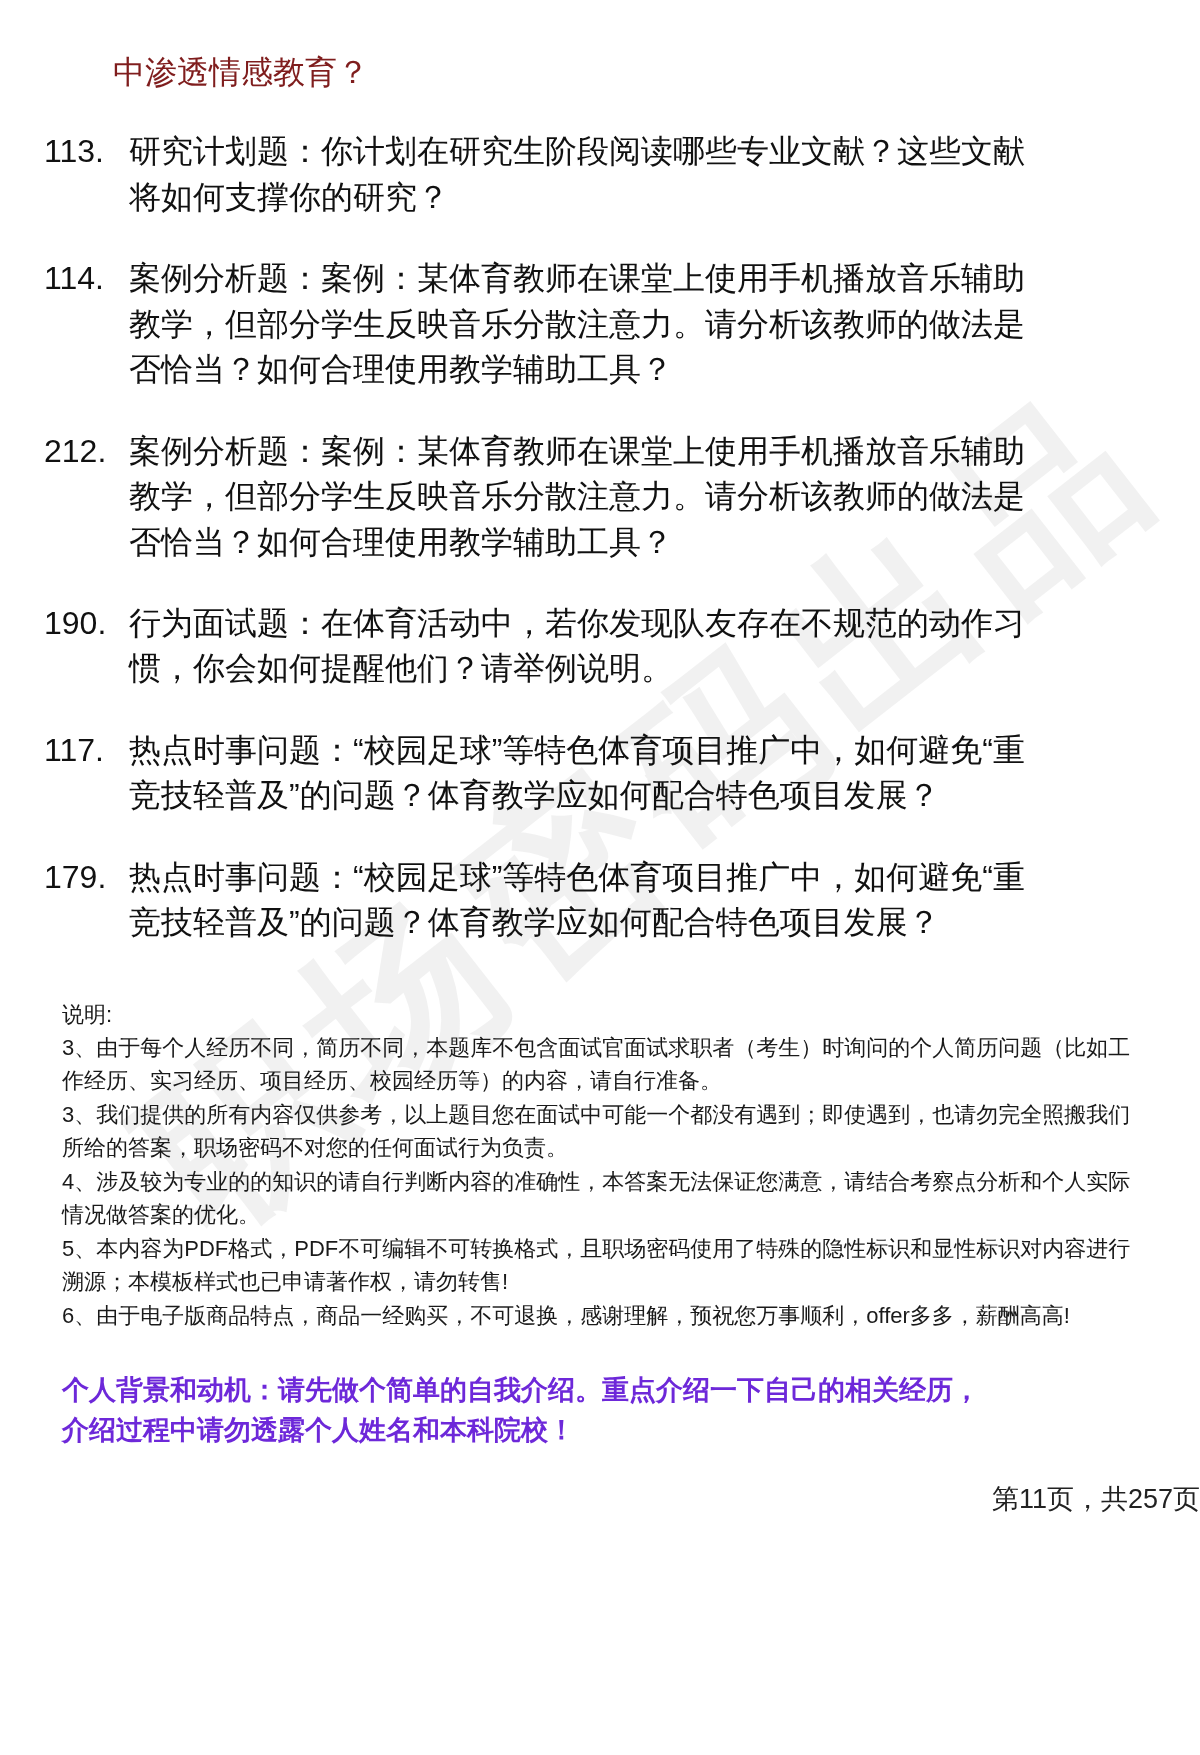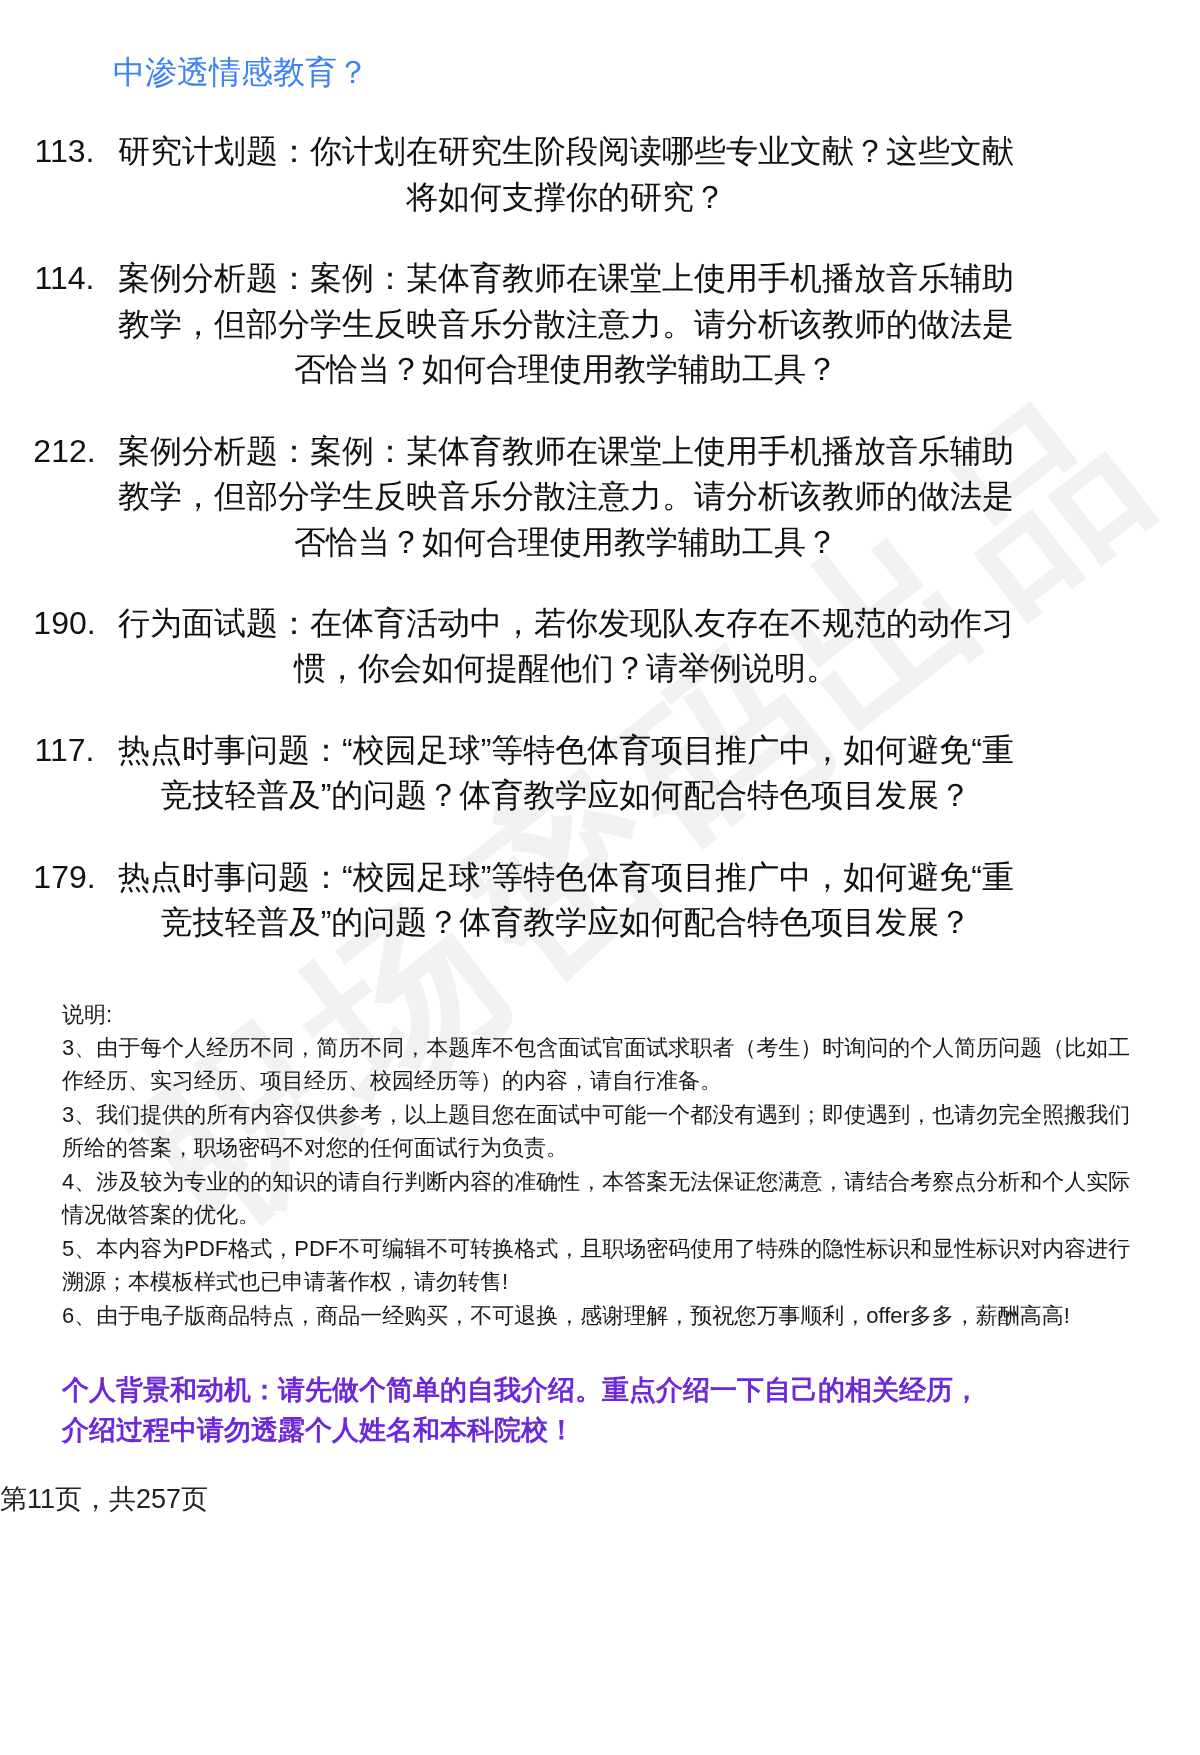--- a/index.html
+++ b/index.html
@@ -33,25 +33,24 @@
     white-space: nowrap;
     color: rgba(120, 120, 120, 0.10);
     pointer-events: none;
     z-index: 0;
   }
   .content { position: relative; z-index: 1; }
   .continuation {
     margin: 0 175px 34px 113px;
     font-size: 32px;
     line-height: 1.42;
-    color: #3b82f6;
+    color: #7f1d1d;
   }
   .questions {
-    padding: 0 175px 0 22px;
-    text-align: center;
+    padding: 0 175px 0 44px;
   }
   .question {
     display: flex;
     margin-bottom: 36px;
     font-size: 32px;
     line-height: 1.42;
     color: #111;
   }
   .q-num {
     width: 85px;
@@ -71,21 +70,21 @@
   }
   .highlight {
     margin: 38px 200px 0 62px;
     font-size: 27px;
     line-height: 1.5;
     font-weight: 700;
     color: #6d28d9;
   }
   .footer {
     margin-top: 30px;
-    text-align: left;
+    text-align: right;
     font-size: 27px;
     color: #222;
   }
 </style>
 </head>
 <body>
 
 <div class="page">
 
   <div class="watermark">职场密码出品</div>

